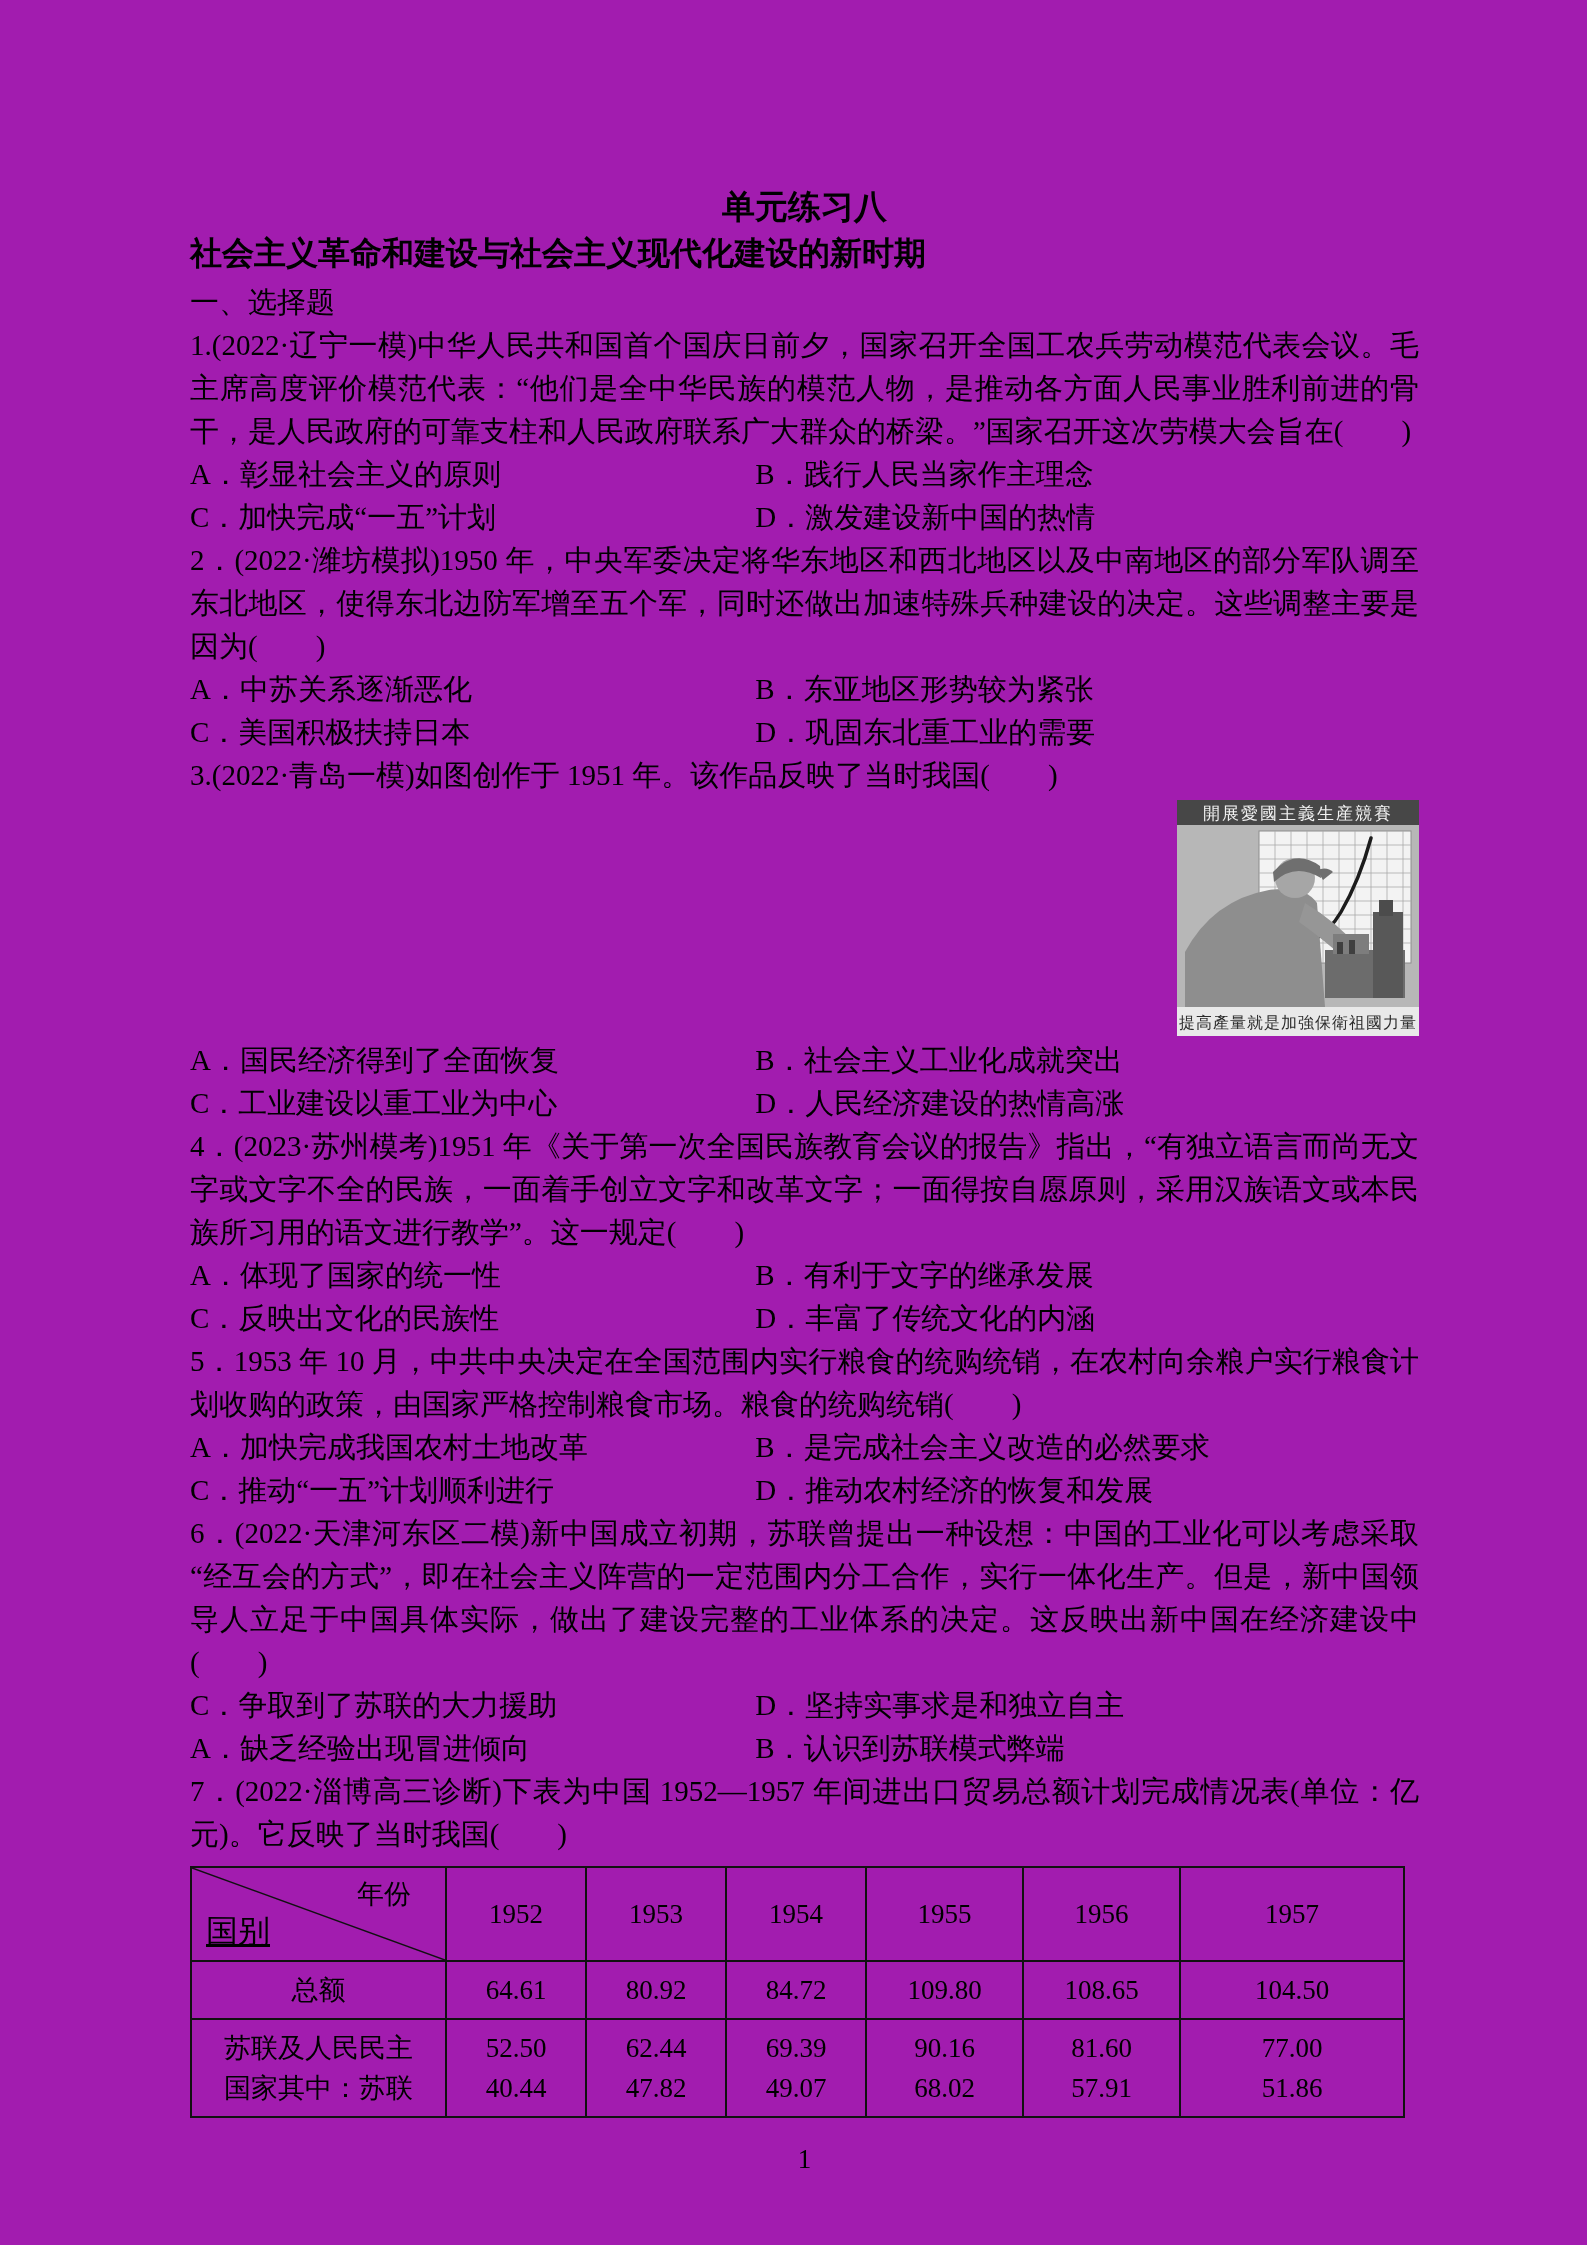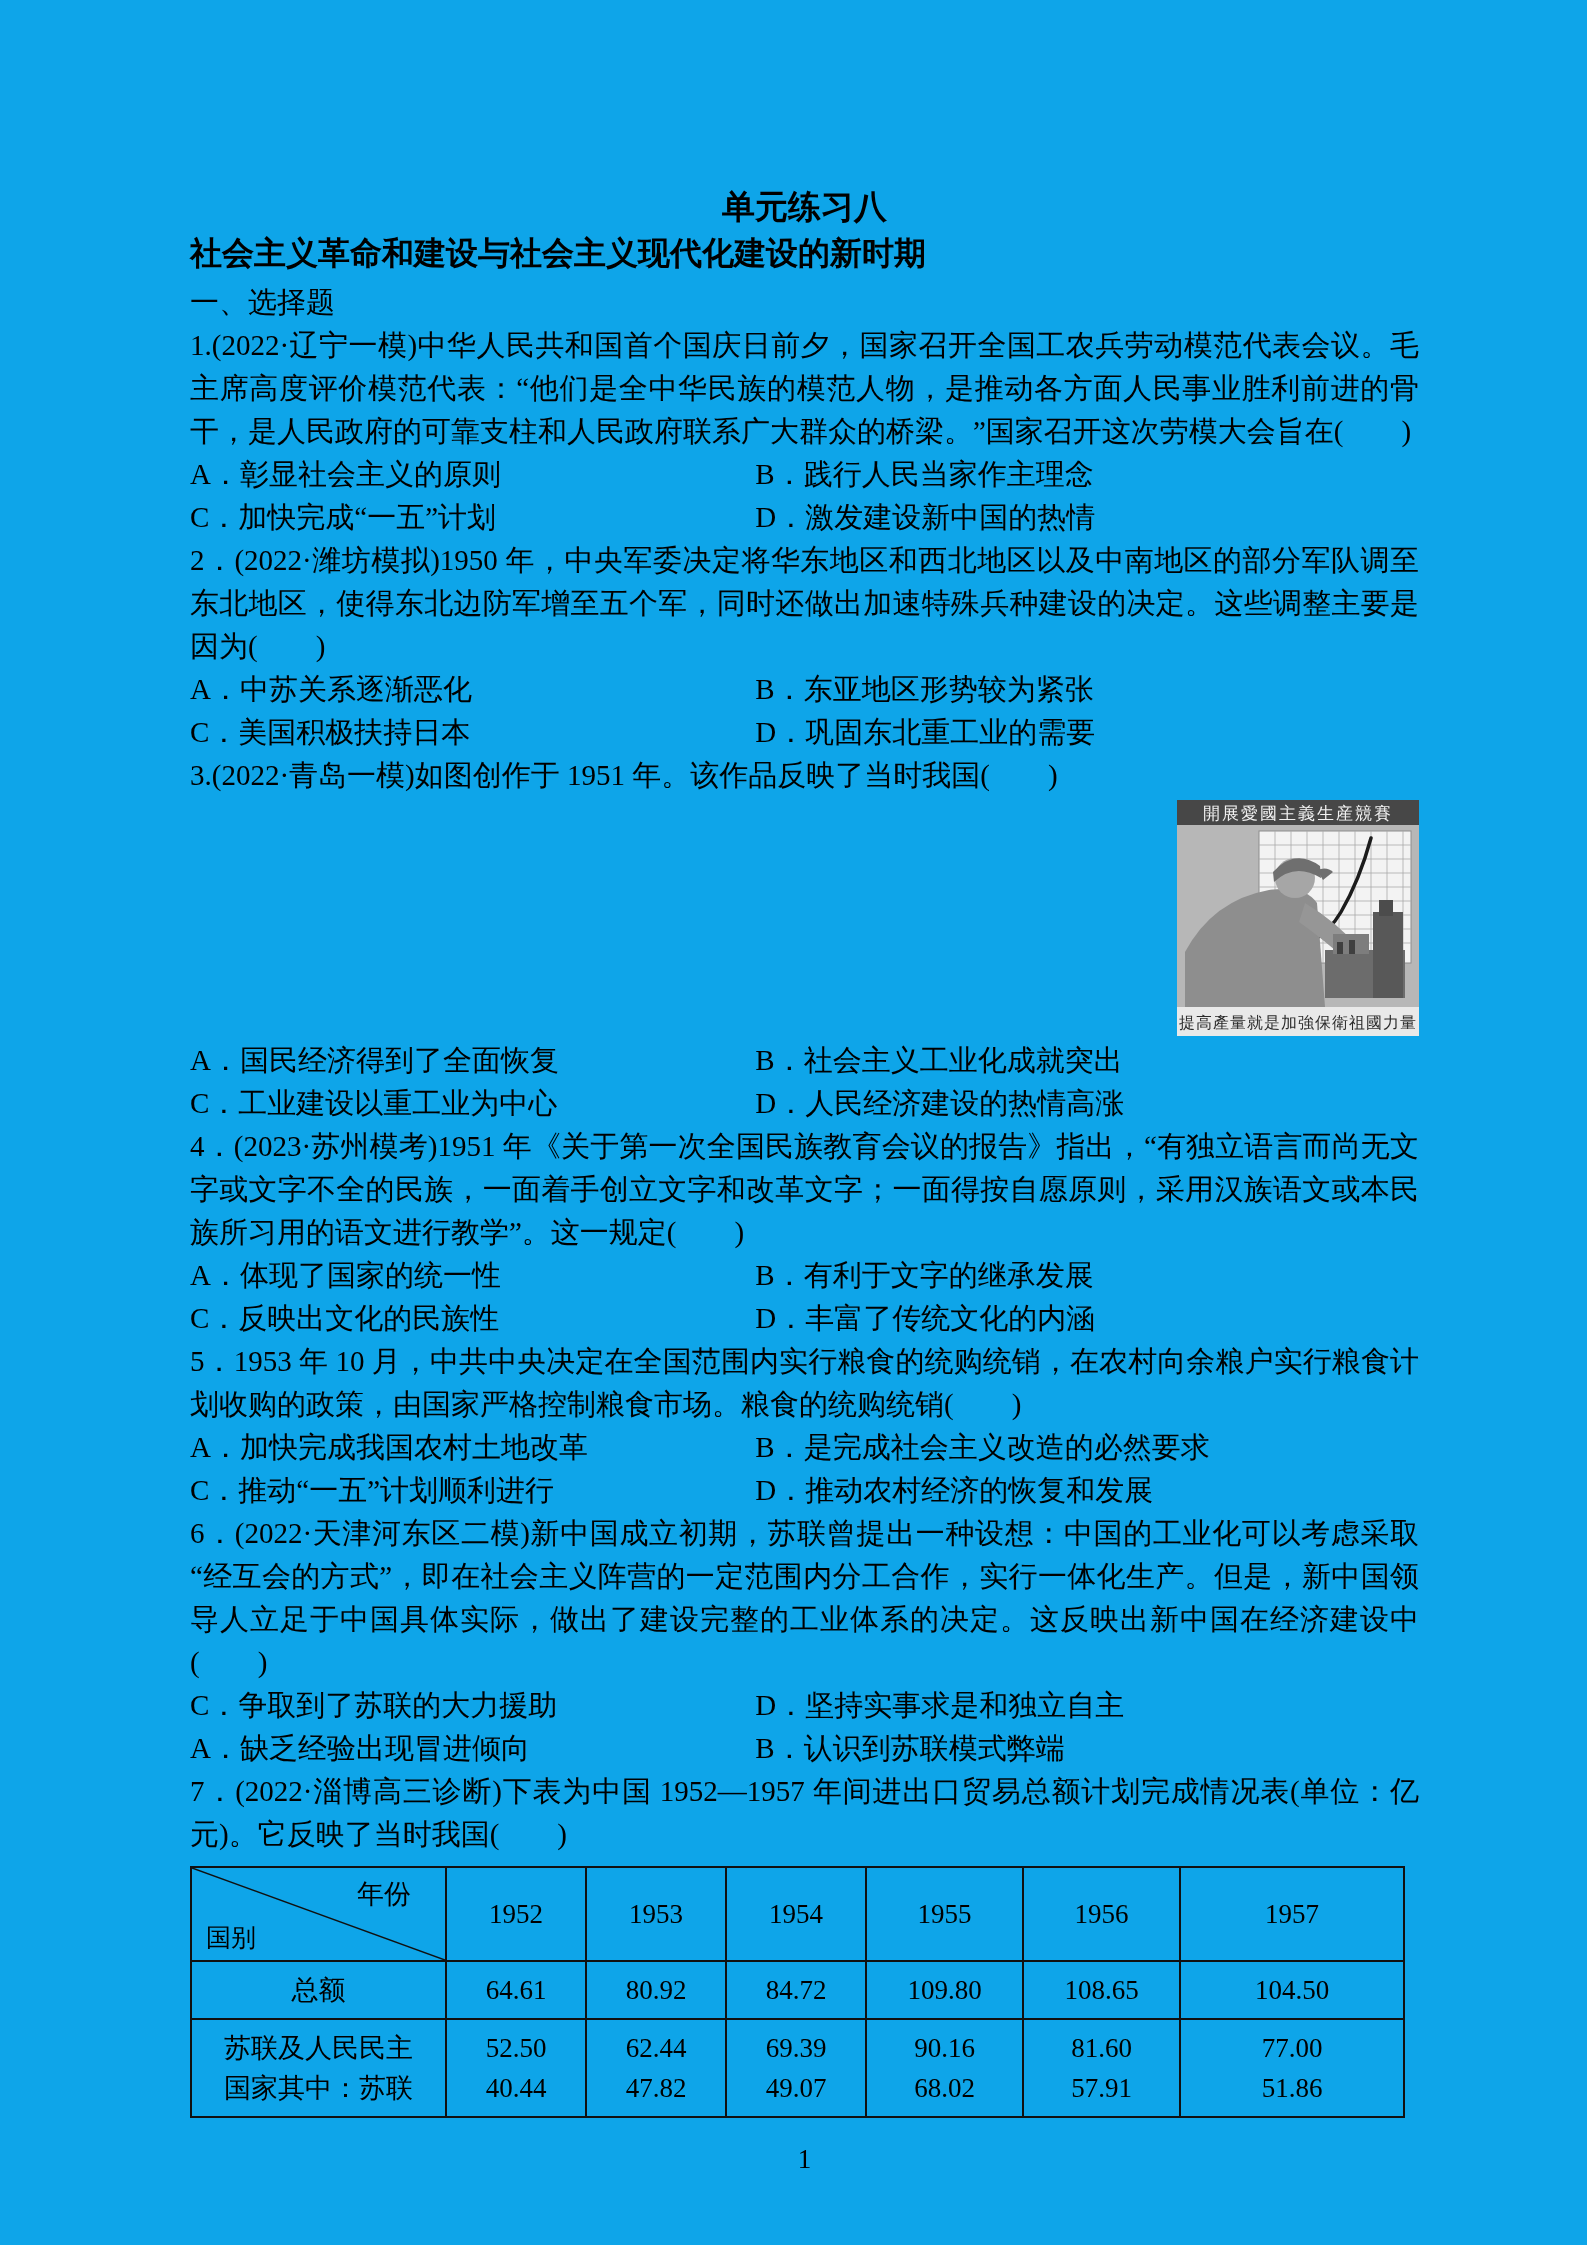--- a/index.html
+++ b/index.html
@@ -1,20 +1,20 @@
 <!DOCTYPE html>
 <html lang="zh"><head>
 <meta charset="utf-8">
 <style>
   html,body{margin:0;padding:0;background:#9b9b9b;}
   .page{
     position:relative;
     width:1587px;height:2245px;
     margin:0 auto;
-    background:#0ea5e9;
+    background:#a21caf;
     color:#000;
     font-family:"Liberation Serif","DejaVu Serif",serif;
     overflow:hidden;
   }
   .content{
     position:absolute;
     left:190px;top:0;
     width:1229px;
   }
   .doc-title{
@@ -73,21 +73,21 @@
     position:relative;
     height:92px;
   }
   .corner-cell .diag{
     position:absolute;inset:0;width:100%;height:100%;
   }
   .corner-top{
     position:absolute;top:8px;right:34px;font-size:27px;
   }
   .corner-bottom{
-    position:absolute;bottom:6px;left:14px;font-size:25px;
+    position:absolute;bottom:6px;left:14px;font-size:32px;text-decoration:underline;
   }
   .row-total td{height:56px;border-radius:17px;}
   .row-ussr td{height:96px;border-radius:8px;}
   .two-line div{line-height:40px;}
   .page-number{
     margin:26px 0 0 0;
     text-align:center;
     font-size:27px;
   }
 </style>

